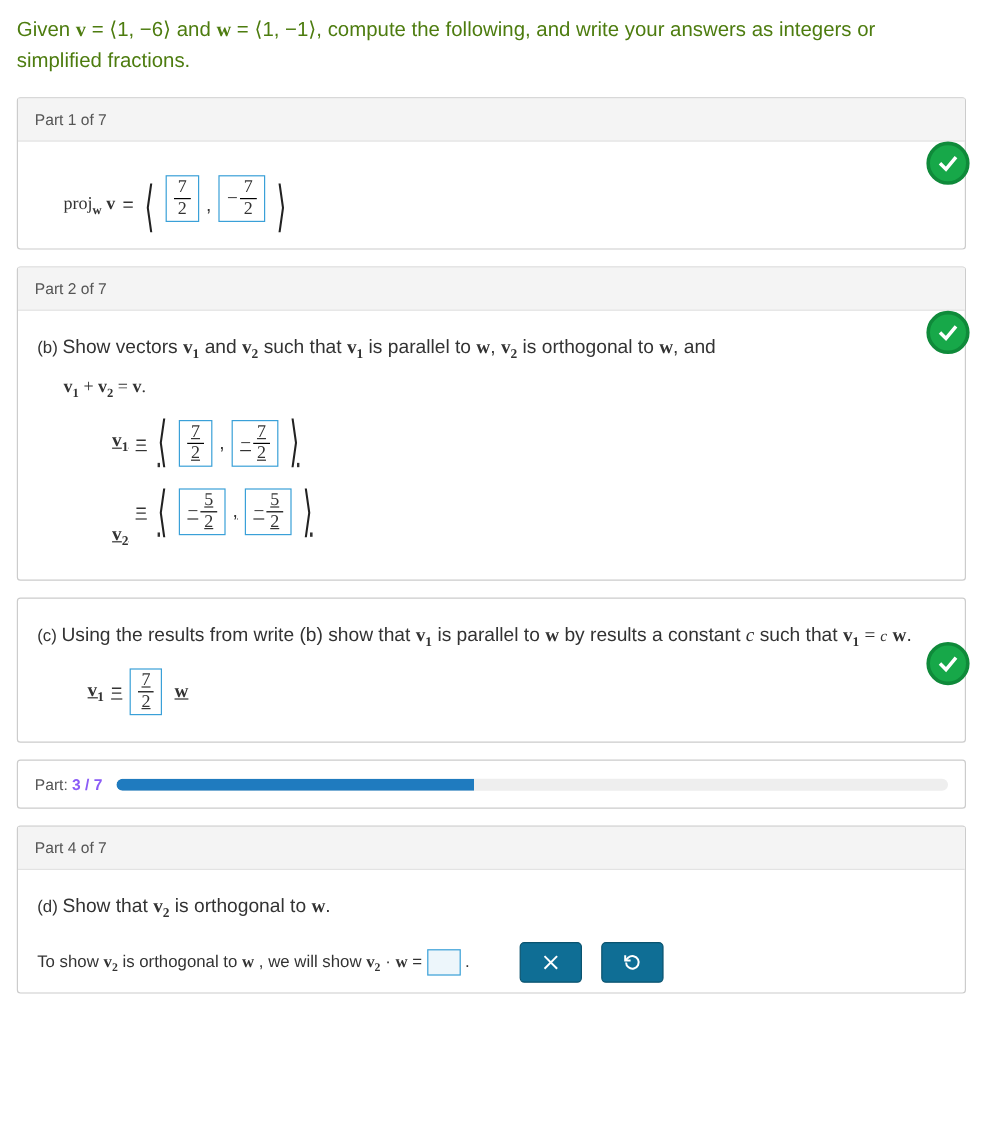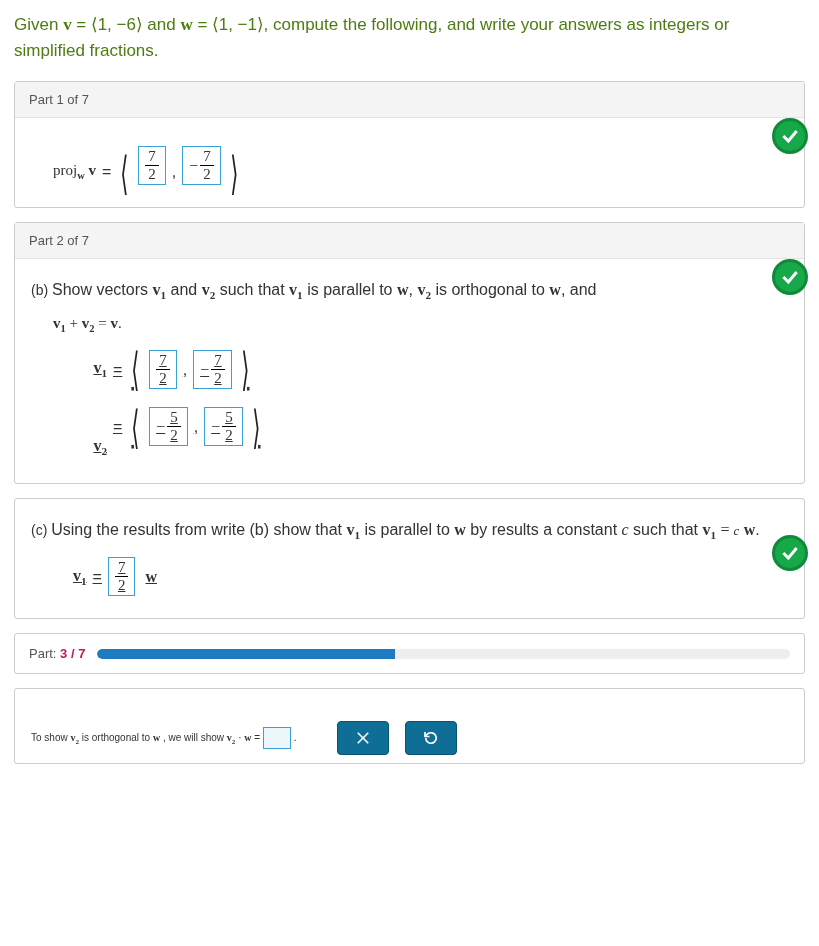--- a/index.html
+++ b/index.html
@@ -76,21 +76,21 @@
   .frac .num { border-bottom:1px solid #000; padding:0 3px 1px; font-size:15px; }
   .frac .den { padding-top:1px; font-size:15px; }
   .neg { font-family:'Times New Roman', serif; margin-right:2px; }
 
   .progress-row {
     display:flex; align-items:center; gap:12px;
     border:1px solid #ccc; border-radius:3px;
     padding: 12px 14px; margin-bottom:14px;
     font-size:13px; color:#555;
   }
-  .progress-row strong { color:#be185d; }
+  .progress-row strong { color:#8b5cf6; }
   .progress-bar { flex:1; height:10px; background:#eee; border-radius:5px; overflow:hidden; position:relative;}
   .progress-fill { height:100%; background:#1f7bbf; border-radius:5px 0 0 5px; }
 
   .ansempty {
     border:1px solid #3aa0d8; background:#edf6fb;
     width:28px; height:22px; display:inline-block; vertical-align:middle;
   }
   .btn {
     display:inline-flex; align-items:center; justify-content:center;
     width:52px; height:34px; border-radius:4px; border:1px solid;
@@ -248,22 +248,30 @@
 </div>
 
 <div class="progress-row">
   <span><span>Part: </span><strong>3 / 7</strong></span>
   <div class="progress-bar">
     <div class="progress-fill" style="width:43%"></div>
   </div>
 </div>
 
 <div class="part part4">
-  <div class="part-body">
-    <div style="margin-top:14px;font-size:10px;">
+  <div class="part-header">Part 4 of 7</div>
+  <div class="part-body">
+    <div>
+      <span class="label">(d) </span>
+      <span>Show that </span>
+      <span class="mvar">v</span><span class="sub">2</span>
+      <span> is orthogonal to </span>
+      <span class="mvar">w</span><span>.</span>
+    </div>
+    <div style="margin-top:14px;font-size:14px;">
       <span>To show </span>
       <span class="mvar">v</span><span class="sub">2</span>
       <span> is orthogonal to </span>
       <span class="mvar">w</span>
       <span>, we will show </span>
       <span class="mvar">v</span><span class="sub">2</span>
       <span> · </span>
       <span class="mvar">w</span>
       <span> = </span>
       <span class="ansempty"></span>

